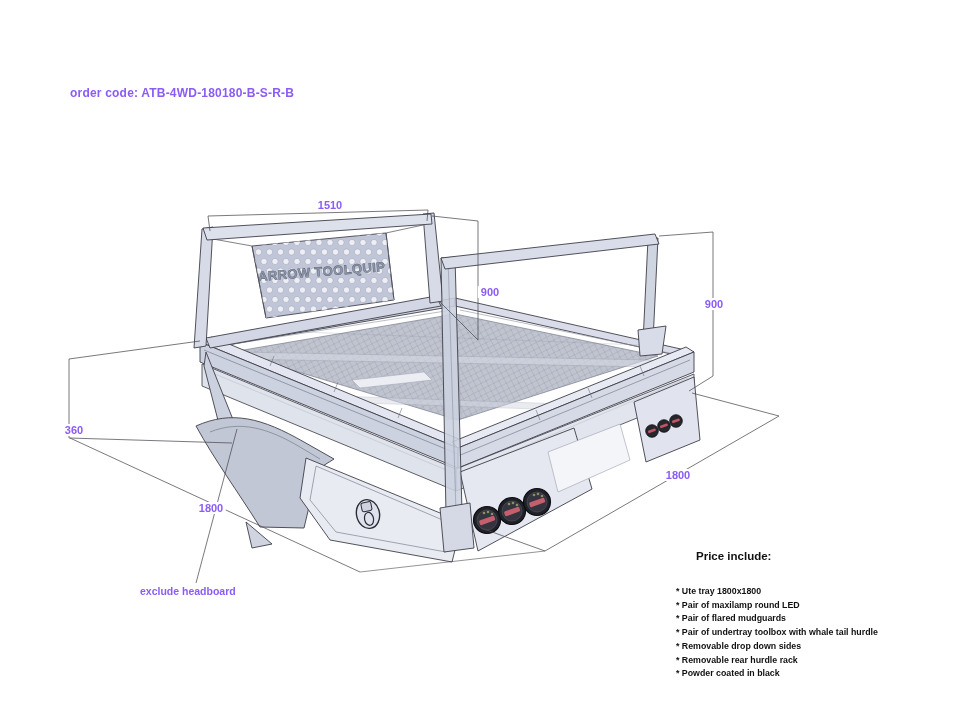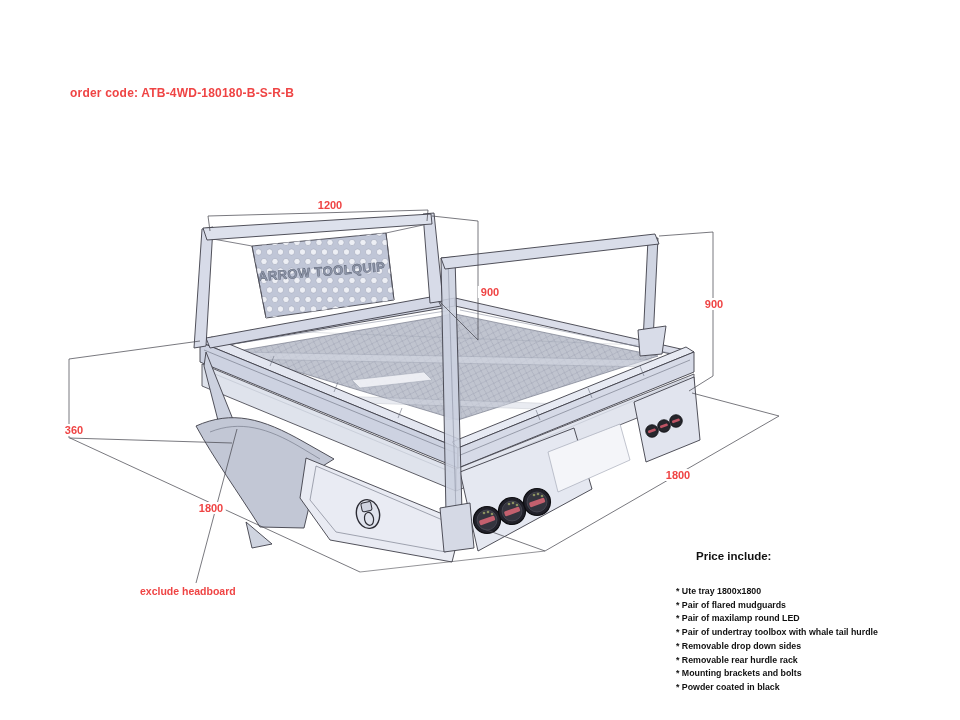--- a/index.html
+++ b/index.html
@@ -1,21 +1,21 @@
 <!DOCTYPE html>
 <html><head>
 <meta charset="utf-8">
 <style>
   html,body{margin:0;padding:0;background:#ffffff;}
   .stage{
     position:relative;width:960px;height:720px;background:#ffffff;overflow:hidden;
     font-family:"Liberation Sans","DejaVu Sans",sans-serif;color:#111;
   }
   .stage svg{position:absolute;left:0;top:0;}
-  .label{position:absolute;font-weight:bold;color:#ef4444;white-space:nowrap;}
+  .label{position:absolute;font-weight:bold;color:#8b5cf6;white-space:nowrap;}
   .order-code{left:70px;top:86px;font-size:12px;letter-spacing:.2px;}
   .dim{transform:translate(-50%,-50%);background:#fff;padding:0 3px;font-size:11px;}
   .dim-1510{left:330px;top:205px;}
   .dim-900hb{left:490px;top:292px;}
   .dim-900rk{left:714px;top:304px;}
   .dim-360{left:74px;top:398px;margin-top:32px;}
   .dim-1800l{left:211px;top:508px;}
   .dim-1800r{left:678px;top:475px;}
   .exclude-note{left:138px;top:585px;font-size:10.5px;background:#fff;padding:0 2px;}
   .price{position:absolute;left:668px;top:550px;width:230px;}
@@ -160,36 +160,35 @@
       <path d="M200,341 L69,359 M69,359 L69,438 M232,443 L69,438"></path>
       <path d="M70,438 L360,572"></path>
       <path d="M360,572 L545,551" opacity="0.8"></path>
       <path d="M692,393 L779,416 M779,416 L545,551 M545,551 L481,528"></path>
       <path d="M196,583 L237,429"></path>
     </g>
   </svg>
 
   <div class="label order-code">order code: ATB-4WD-180180-B-S-R-B</div>
 
-  <div class="label dim dim-1510">1200</div>
+  <div class="label dim dim-1510">1510</div>
   <div class="label dim dim-900hb">900</div>
   <div class="label dim dim-900rk">900</div>
   <div class="label dim dim-360">360</div>
   <div class="label dim dim-1800l">1800</div>
   <div class="label dim dim-1800r">1800</div>
 
   <div class="label exclude-note">exclude headboard</div>
 
   <div class="price">
     <h3>Price include:</h3>
     <ul>
       <li>* Ute tray 1800x1800</li>
+      <li>* Pair of maxilamp round LED</li>
       <li>* Pair of flared mudguards</li>
-      <li>* Pair of maxilamp round LED</li>
       <li>* Pair of undertray toolbox with whale tail hurdle</li>
       <li>* Removable drop down sides</li>
       <li>* Removable rear hurdle rack</li>
-      <li>* Mounting brackets and bolts</li>
       <li>* Powder coated in black</li>
     </ul>
   </div>
 
 </div>
 
 </body></html>

